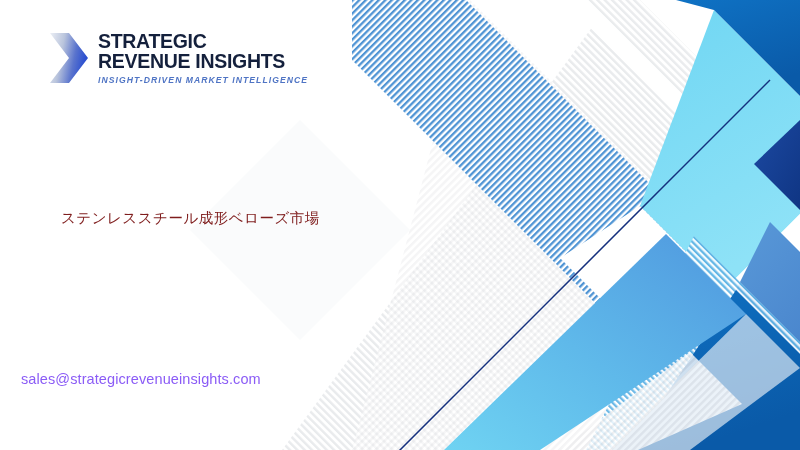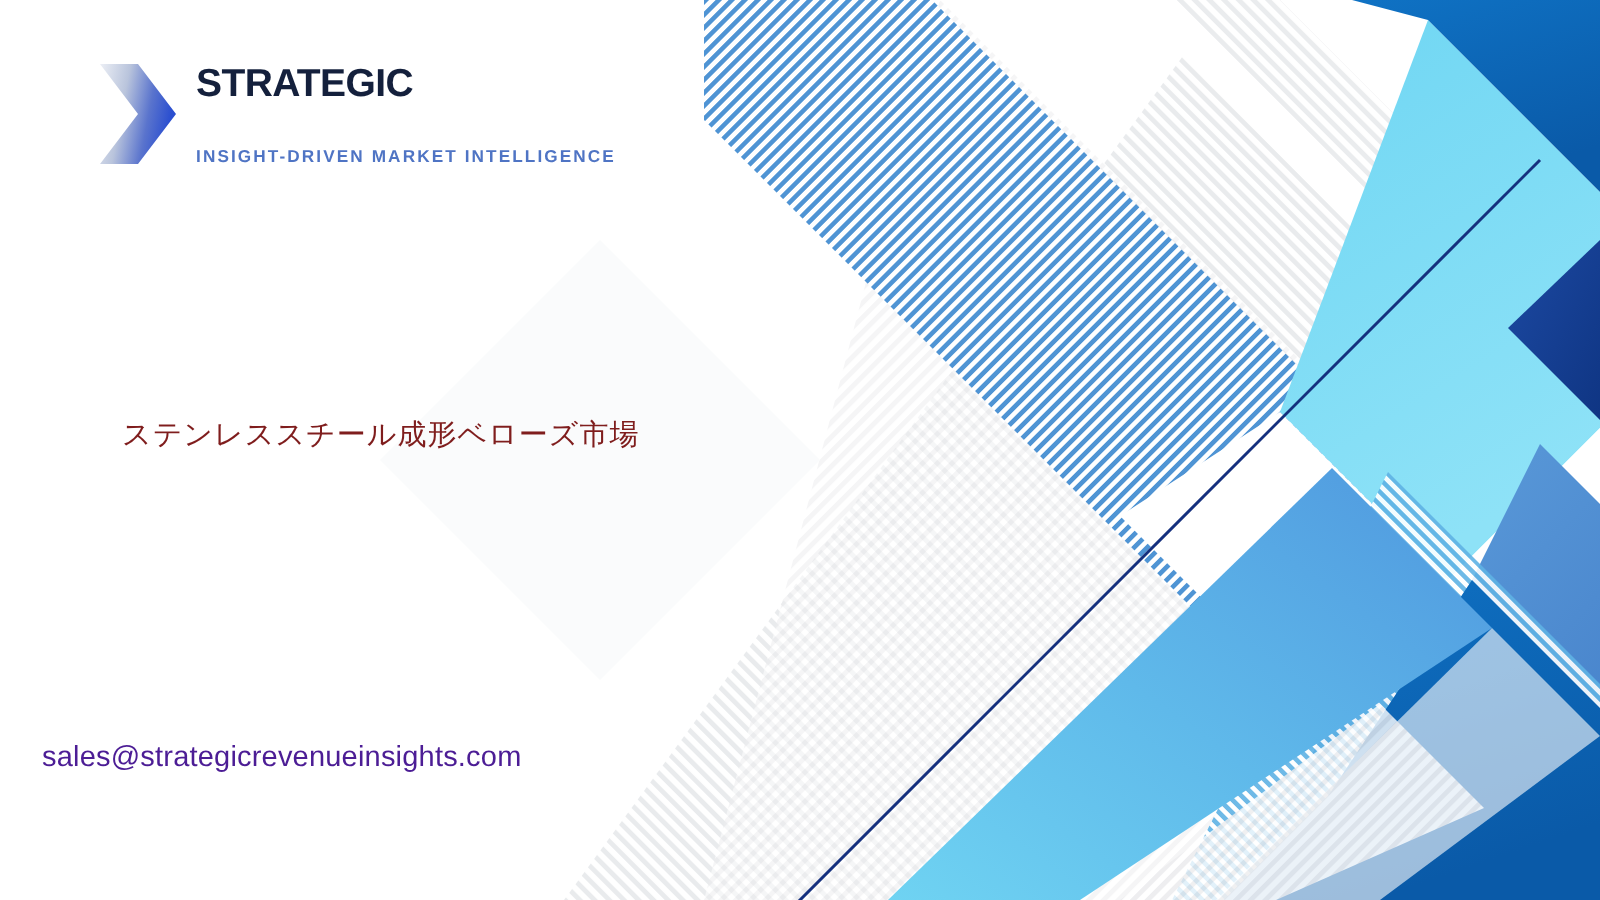--- a/index.html
+++ b/index.html
@@ -9,29 +9,29 @@
 
   
   #artwork{position:absolute;inset:0;width:800px;height:450px;}
 
   
   #logo{position:absolute;left:49px;top:31px;display:flex;align-items:center;}
   #logo-mark{width:40px;height:52px;flex:0 0 auto;}
   #logo-text{margin-left:9px;display:flex;flex-direction:column;}
   .logo-line{font-weight:bold;font-size:19.5px;line-height:20px;color:#14203c;
              letter-spacing:-0.3px;white-space:nowrap;}
-  #logo-tagline{margin-top:21px;font-size:8.6px;line-height:10px;color:#4f74c4;
-                letter-spacing:1.05px;font-weight:bold;white-space:nowrap;}
+  #logo-tagline{margin-top:4px;font-size:8.6px;line-height:10px;color:#4f74c4;
+                letter-spacing:1.05px;font-weight:bold;white-space:nowrap;font-style:italic;}
 
   
   #report-title{position:absolute;left:61px;top:207px;font-size:14.5px;color:#7f1d1d;
                 letter-spacing:0.5px;line-height:22px;white-space:nowrap;}
 
   
-  #contact-email{position:absolute;left:21px;top:371px;font-size:14.5px;color:#4c1d95;
+  #contact-email{position:absolute;left:21px;top:371px;font-size:14.5px;color:#8b5cf6;
                  letter-spacing:0.1px;white-space:nowrap;}
 </style>
 </head>
 <body>
 
 <div id="slide">
 
   <svg id="artwork" viewBox="0 0 800 450" width="800" height="450" xmlns="http://www.w3.org/2000/svg" preserveAspectRatio="none">
     <defs>
 
@@ -125,20 +125,21 @@
       <polygon points="300,120 410,230 300,340 190,230" fill="#fafbfc"></polygon>
     </g>
   </svg>
 
   <div id="logo">
     <svg id="logo-mark" viewBox="0 0 40 52" xmlns="http://www.w3.org/2000/svg">
       <path d="M1 1 L20 1 L39 26 L20 51 L1 51 L20 26 Z" fill="url(#gLogo)"></path>
     </svg>
     <div id="logo-text">
       <div class="logo-line">STRATEGIC</div>
+      <div class="logo-line">REVENUE INSIGHTS</div>
       <div id="logo-tagline">INSIGHT-DRIVEN MARKET INTELLIGENCE</div>
     </div>
   </div>
 
   <div id="report-title">ステンレススチール成形ベローズ市場</div>
 
   <div id="contact-email">sales@strategicrevenueinsights.com</div>
 
 </div>
 

